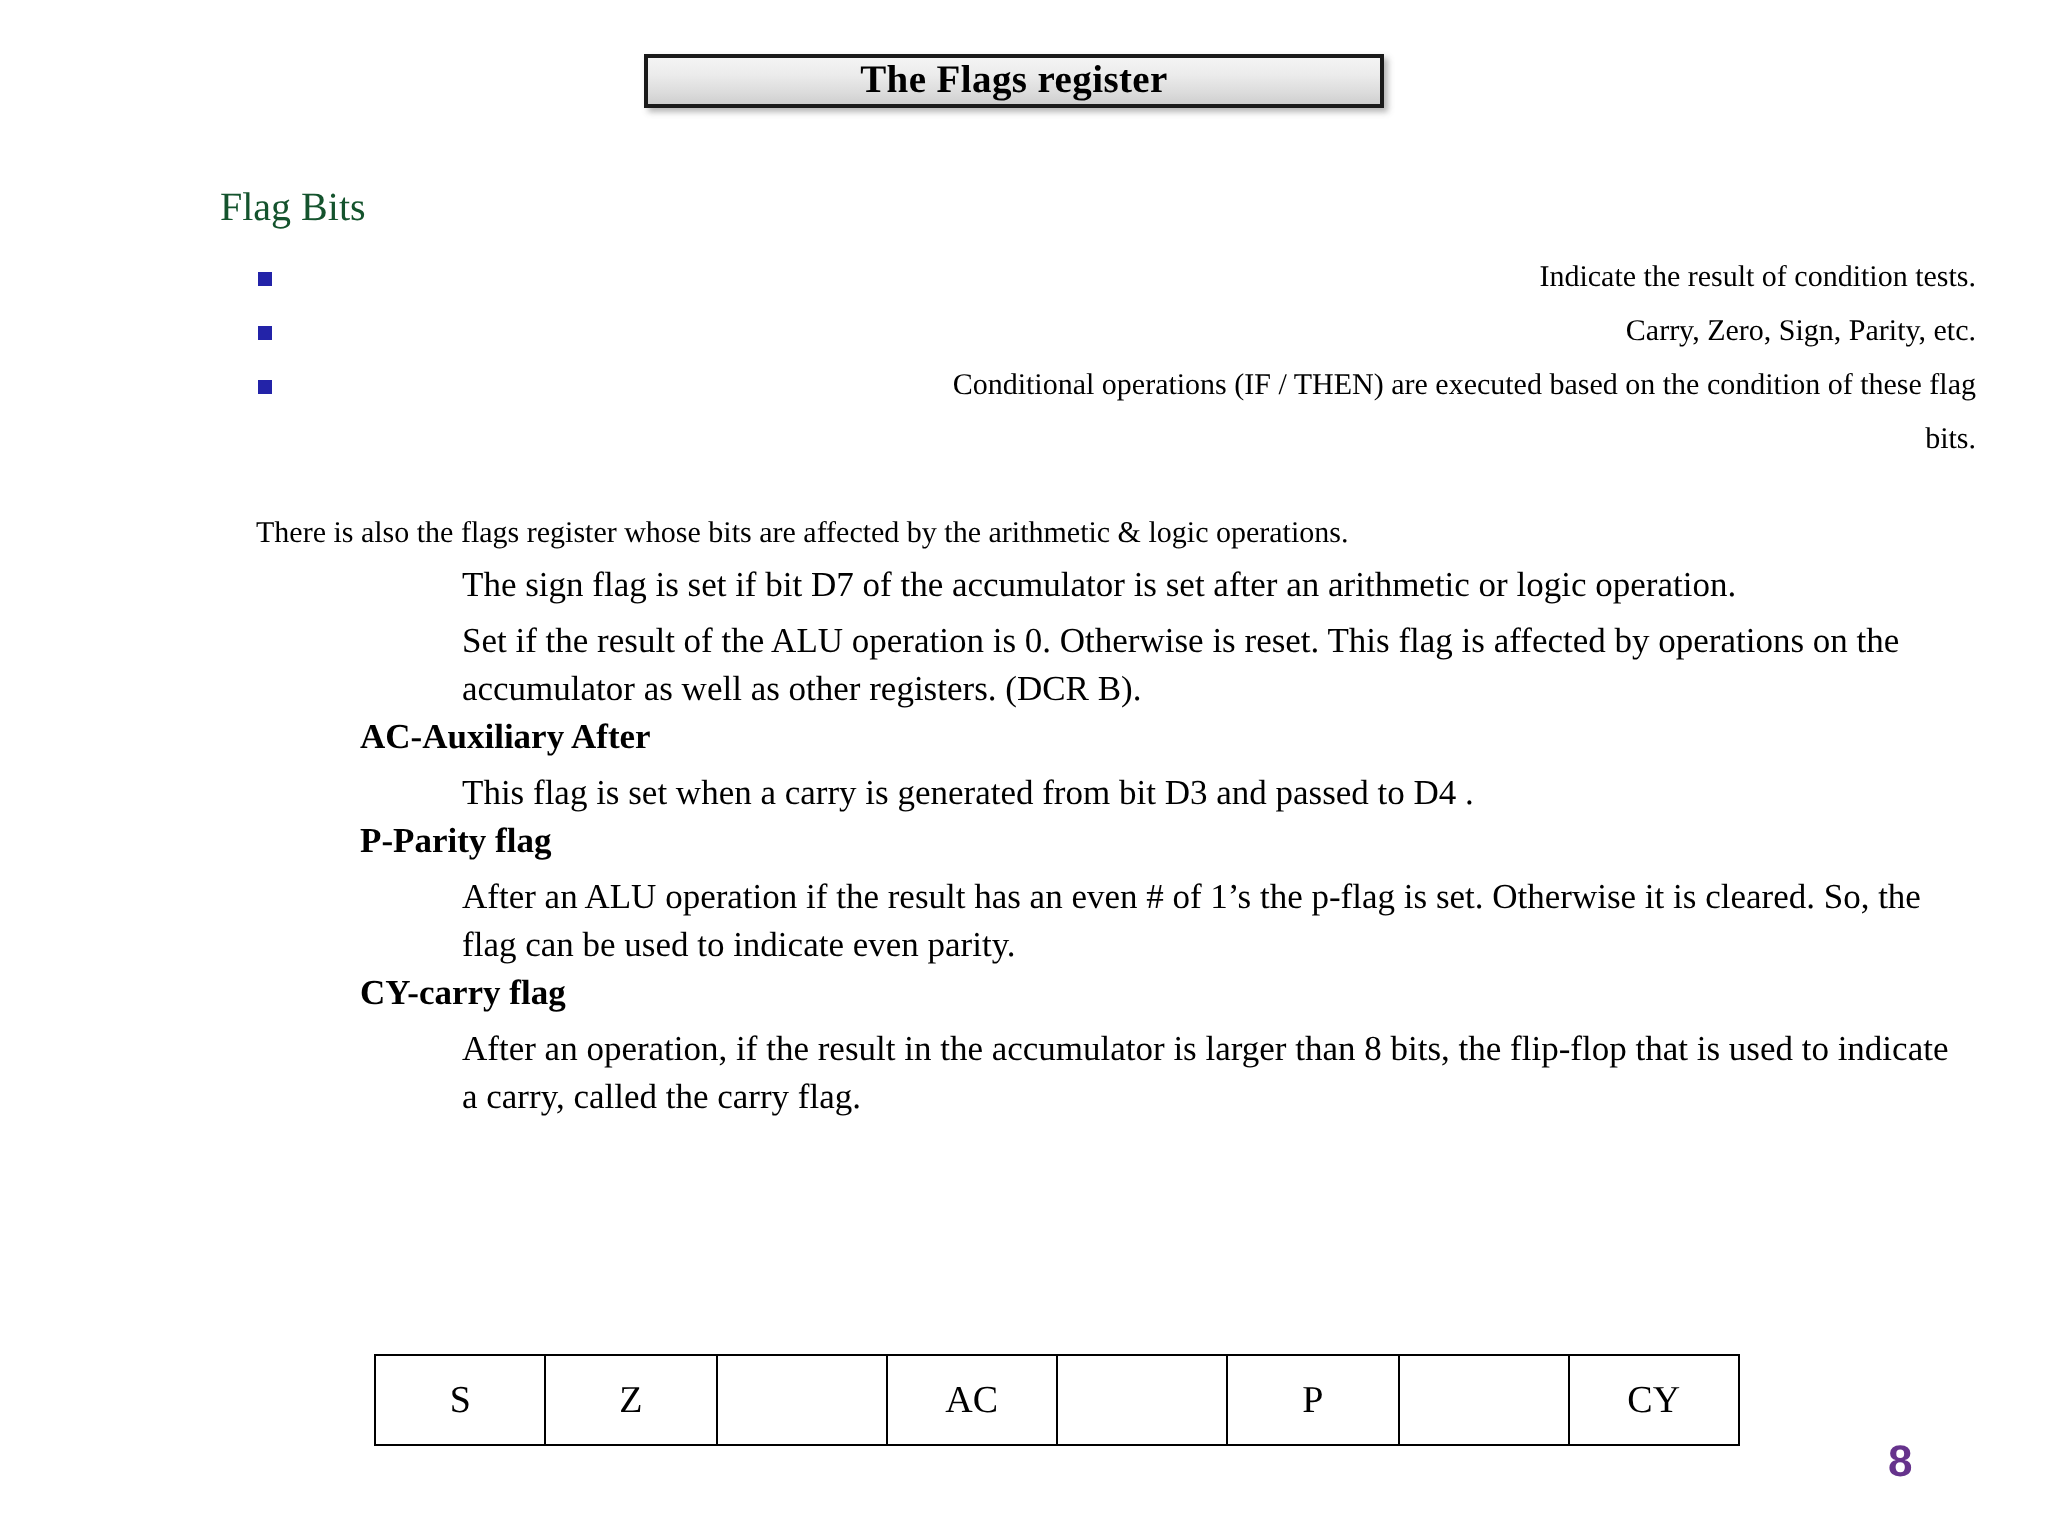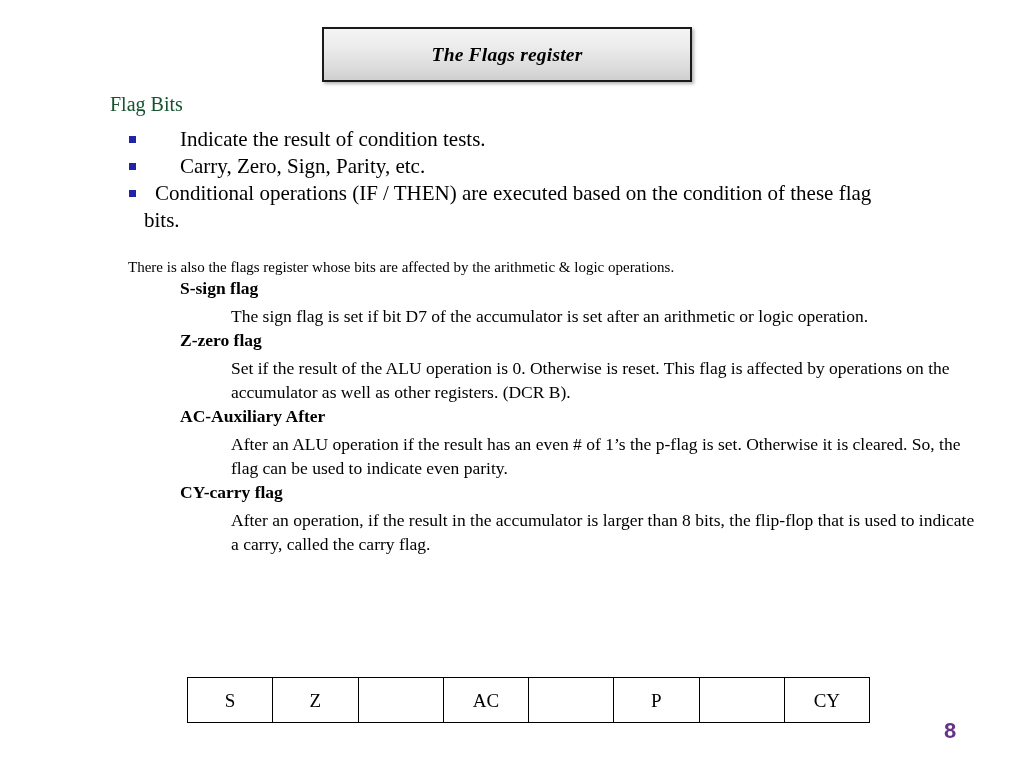--- a/index.html
+++ b/index.html
@@ -16,29 +16,28 @@
     color: #000000;
     -webkit-font-smoothing: antialiased;
   }
 
   
   .title-box {
     position: absolute;
     left: 322px;
     top: 27px;
     width: 370px;
-    height: 55px;
+    height: 27px;
     box-sizing: border-box;
     border: 2px solid #1a1a1a;
     background: linear-gradient(to bottom, #f4f4f4 0%, #ececec 35%, #dcdcdc 75%, #cfcfcf 100%);
     box-shadow: 2px 2px 3px rgba(90,90,90,0.45);
     display: flex;
     align-items: center;
     justify-content: center;
-    font-style: italic;
   }
   .title-text {
     font-size: 19.5px;
     font-weight: bold;
     letter-spacing: 0.2px;
     color: #000000;
     white-space: nowrap;
   }
 
   
@@ -55,23 +54,23 @@
   
   .bullet-list {
     position: absolute;
     left: 128px;
     top: 126px;
     width: 860px;
   }
   .bullet-row {
     position: relative;
     padding-left: 52px;
-    font-size: 21px;
+    font-size: 15px;
     line-height: 27px;
-    text-align: left;
+    text-align: right;
     font-family: Liberation Serif, serif;
   }
   .bullet-square {
     position: absolute;
     left: 1px;
     top: 10px;
     width: 7px;
     height: 7px;
     background: #2323a8;
   }
@@ -171,28 +170,28 @@
     <span class="bullet-line1">Conditional operations (IF / THEN) are executed  based on the condition of these flag</span>
     <span class="bullet-line2">bits.</span>
   </div>
 
 </div>
 
 <div class="intro-paragraph">There is also the flags register whose bits are affected by the arithmetic &amp; logic operations.</div>
 
 <div class="definitions">
 
-  <p class="def-term">S-sign flag</p>
   <p class="def-desc">The sign flag is set if bit D7 of the accumulator is set after an arithmetic or logic operation.</p>
 
-  <p class="def-term">Z-zero flag</p>
   <p class="def-desc">Set if the result of the ALU operation is 0. Otherwise is reset. This flag is affected by operations on the accumulator as well as other registers. (DCR B).</p>
 
   <p class="def-term">AC-Auxiliary After</p>
-
+  <p class="def-desc">This flag is set when a carry is generated from bit D3 and passed to D4 .</p>
+
+  <p class="def-term">P-Parity flag</p>
   <p class="def-desc">After an ALU operation if the result has an even # of 1’s the p-flag is set. Otherwise it is cleared. So, the flag can be used to indicate even parity.</p>
 
   <p class="def-term">CY-carry flag</p>
   <p class="def-desc">After an operation, if the result in the accumulator is larger than 8 bits, the flip-flop that is used to indicate a carry, called the carry flag.</p>
 
 </div>
 
 <table class="register-table">
   <tbody>
       <tr>

